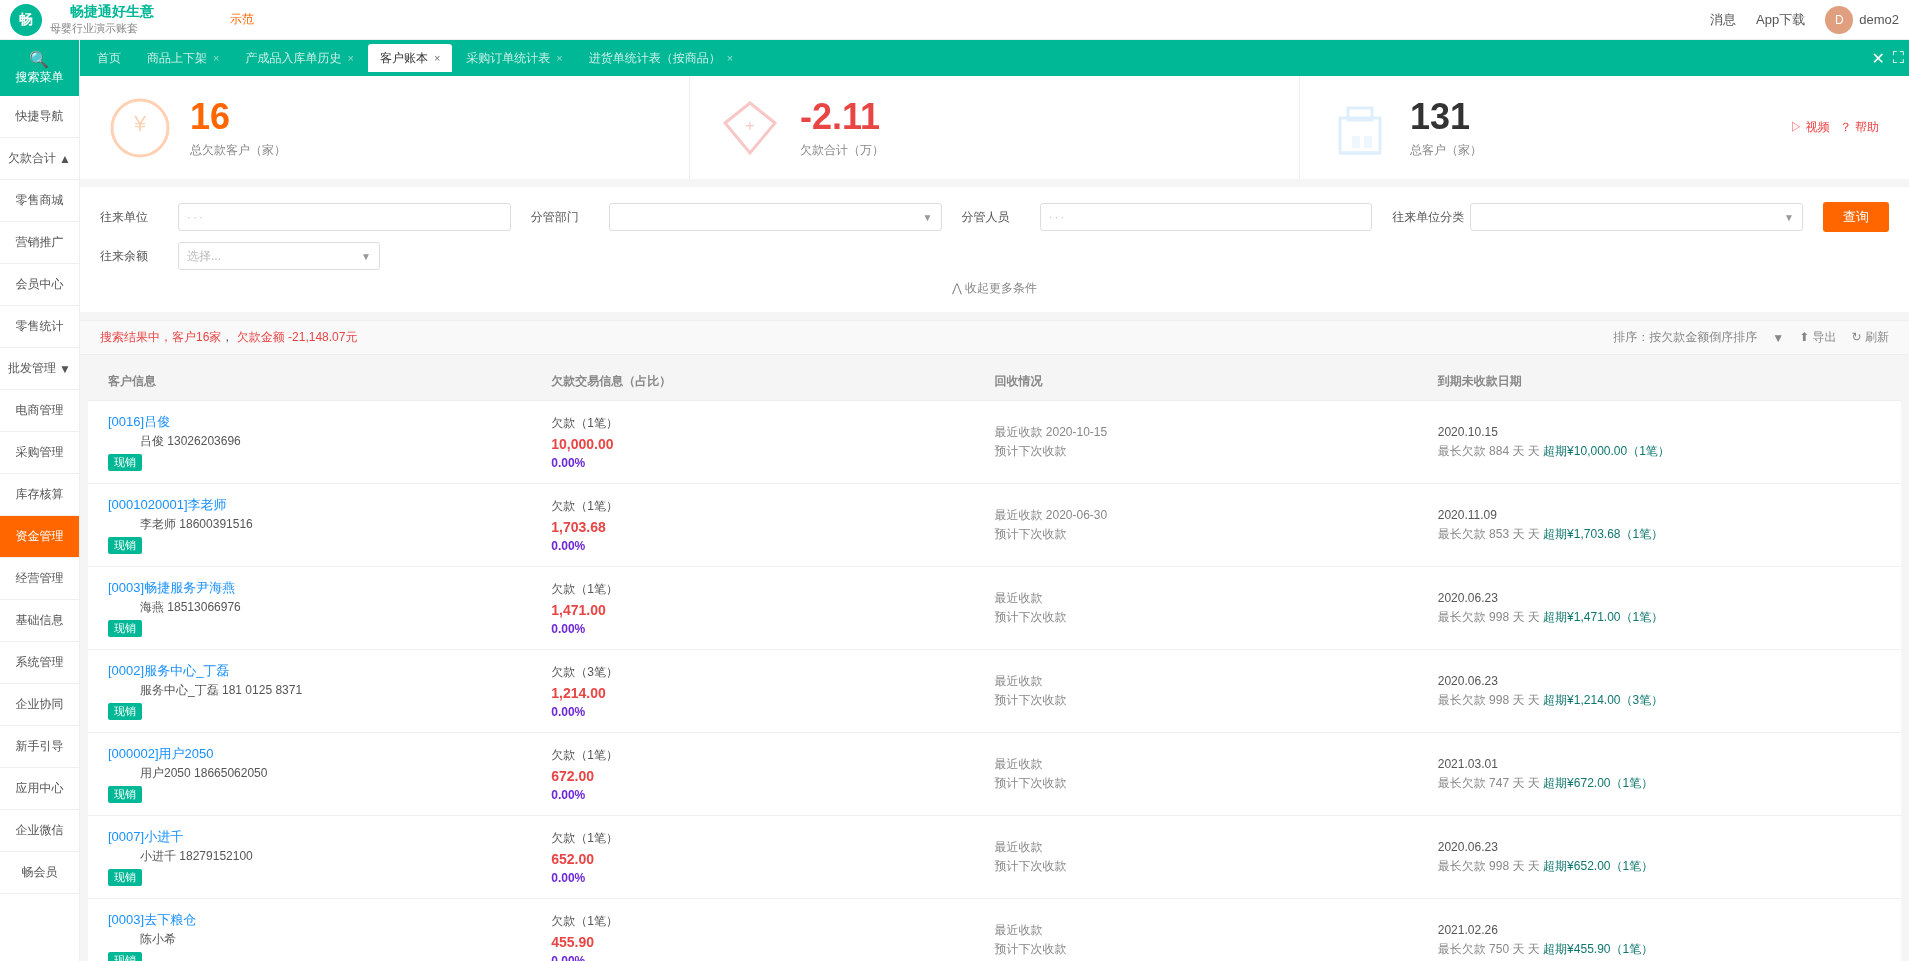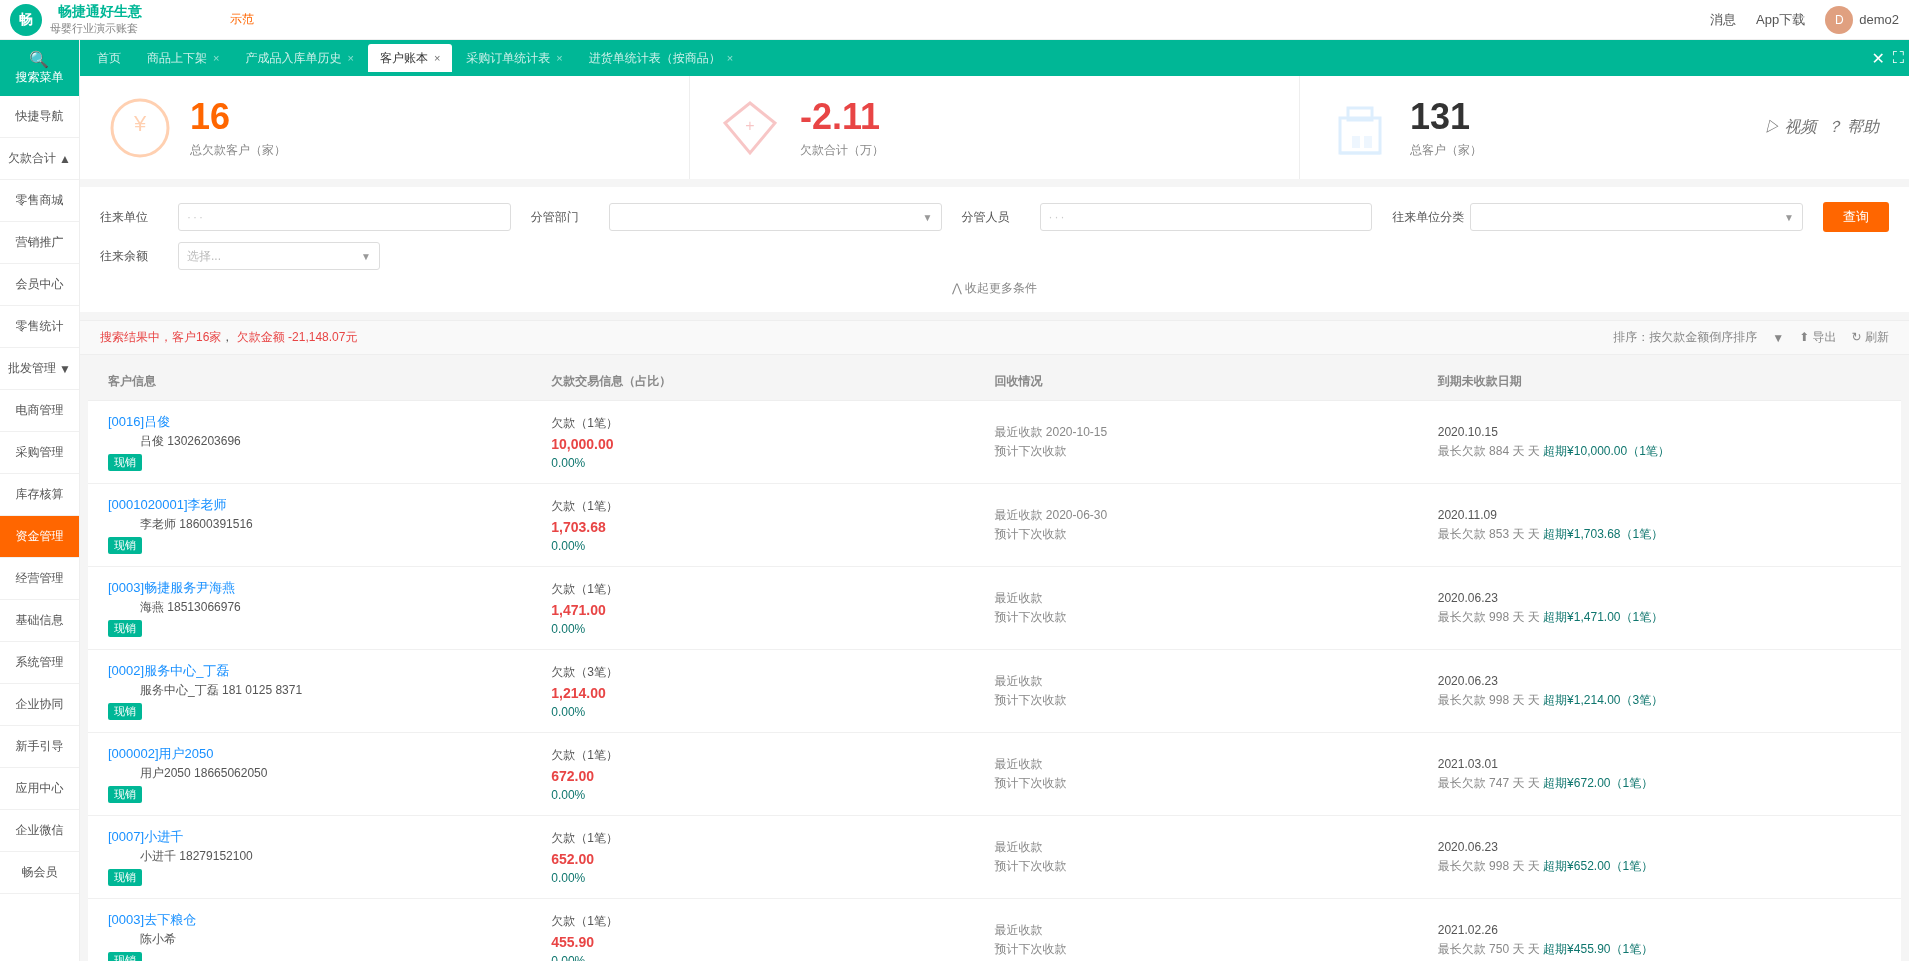--- a/index.html
+++ b/index.html
@@ -2,21 +2,21 @@
 <html><head>
   <meta charset="utf-8">
   <style>
     * { box-sizing: border-box; margin: 0; padding: 0; }
     body { font-family: 'Microsoft YaHei', Arial, sans-serif; font-size: 13px; background: #f5f5f5; color: #333; overflow: hidden; height: 961px; }
 
     
     .app-wrapper { display: flex; flex-direction: column; height: 100%; }
     .top-bar { display: flex; align-items: center; background: #fff; height: 40px; border-bottom: 1px solid #eee; padding: 0 10px; }
     .top-bar-left { display: flex; align-items: center; width: 200px; }
-    .logo-text { color: #00b796; font-size: 14px; font-weight: bold; margin-left: 8px; }
+    .logo-text { color: #00b796; font-size: 14px; font-weight: bold; margin-left: 20px; }
     .logo-sub { color: #888; font-size: 11px; }
     .top-bar-right { display: flex; align-items: center; margin-left: auto; gap: 20px; }
     .top-bar-right span { font-size: 13px; color: #555; cursor: pointer; }
 
     .main-layout { display: flex; flex: 1; overflow: hidden; }
 
     
     .sidebar { width: 80px; background: #fff; border-right: 1px solid #eee; display: flex; flex-direction: column; overflow-y: auto; }
     .sidebar-search { background: #00b796; color: #fff; text-align: center; padding: 10px 5px; font-size: 12px; cursor: pointer; }
     .sidebar-item { padding: 12px 5px; text-align: center; font-size: 12px; color: #555; cursor: pointer; border-bottom: 1px solid #f0f0f0; }
@@ -39,21 +39,21 @@
     .stat-card { flex: 1; display: flex; align-items: center; padding: 20px 30px; border-right: 1px solid #eee; }
     .stat-card:last-child { border-right: none; }
     .stat-icon { width: 60px; height: 60px; margin-right: 20px; opacity: 0.3; }
     .stat-info {}
     .stat-value { font-size: 36px; font-weight: bold; }
     .stat-value.red { color: #e84545; }
     .stat-value.orange { color: #ff6600; }
     .stat-value.dark { color: #333; font-weight: 900; }
     .stat-label { font-size: 12px; color: #888; margin-top: 4px; }
     .stat-card-actions { margin-left: auto; display: flex; gap: 10px; align-items: flex-start; }
-    .stat-card-actions span { font-size: 16px; color: #737373; cursor: pointer; font-style: italic; }
+    .stat-card-actions span { font-size: 12px; color: #ef4444; cursor: pointer; }
 
     
     .filter-section { background: #fff; padding: 15px 20px; margin-bottom: 8px; }
     .filter-row { display: flex; align-items: center; gap: 20px; margin-bottom: 10px; }
     .filter-item { display: flex; align-items: center; gap: 8px; flex: 1; }
     .filter-label { font-size: 12px; color: #555; white-space: nowrap; width: 70px; }
     .filter-input { flex: 1; height: 28px; border: 1px solid #ddd; border-radius: 3px; padding: 0 8px; font-size: 12px; display: flex; align-items: center; justify-content: space-between; cursor: pointer; position: relative; }
     .filter-input-dots { color: #ccc; letter-spacing: 2px; }
     .filter-input-arrow { color: #999; font-size: 10px; }
     .filter-btn { background: #ff6600; color: #fff; border: none; padding: 6px 20px; border-radius: 3px; cursor: pointer; font-size: 13px; }
@@ -70,21 +70,21 @@
     .table-wrapper { background: #fff; margin: 0 8px 8px; }
     .table-header { display: grid; grid-template-columns: 3fr 3fr 3fr 3fr; background: #f5f5f5; padding: 10px 20px; font-size: 12px; color: #888; font-weight: bold; border-bottom: 1px solid #eee; }
     .table-row { display: grid; grid-template-columns: 3fr 3fr 3fr 3fr; padding: 12px 20px; border-bottom: 1px solid #f0f0f0; align-items: center; }
 
     .customer-name { color: #1890ff; font-size: 13px; cursor: pointer; }
     .customer-phone { font-size: 12px; color: #555; margin-top: 2px; margin-left: 32px; }
     .customer-badge { display: inline-block; background: #00b796; color: #fff; font-size: 11px; padding: 1px 6px; border-radius: 2px; margin-top: 4px; }
 
     .debt-count { font-size: 12px; color: #555; }
     .debt-amount { color: #e84545; font-size: 14px; font-weight: bold; margin: 4px 0; }
-    .debt-percent { font-size: 12px; color: #0f766e; }
+    .debt-percent { font-size: 12px; color: #6d28d9; font-weight: bold; }
 
     .collection-label { font-size: 12px; color: #888; }
     .collection-next { font-size: 12px; color: #888; margin-top: 2px; }
 
     .overdue-date { font-size: 12px; color: #555; }
     .overdue-days { font-size: 12px; color: #888; margin-top: 4px; }
     .overdue-link { color: #0f766e; cursor: pointer; }
 
     
     ::-webkit-scrollbar { width: 6px; height: 6px; }

